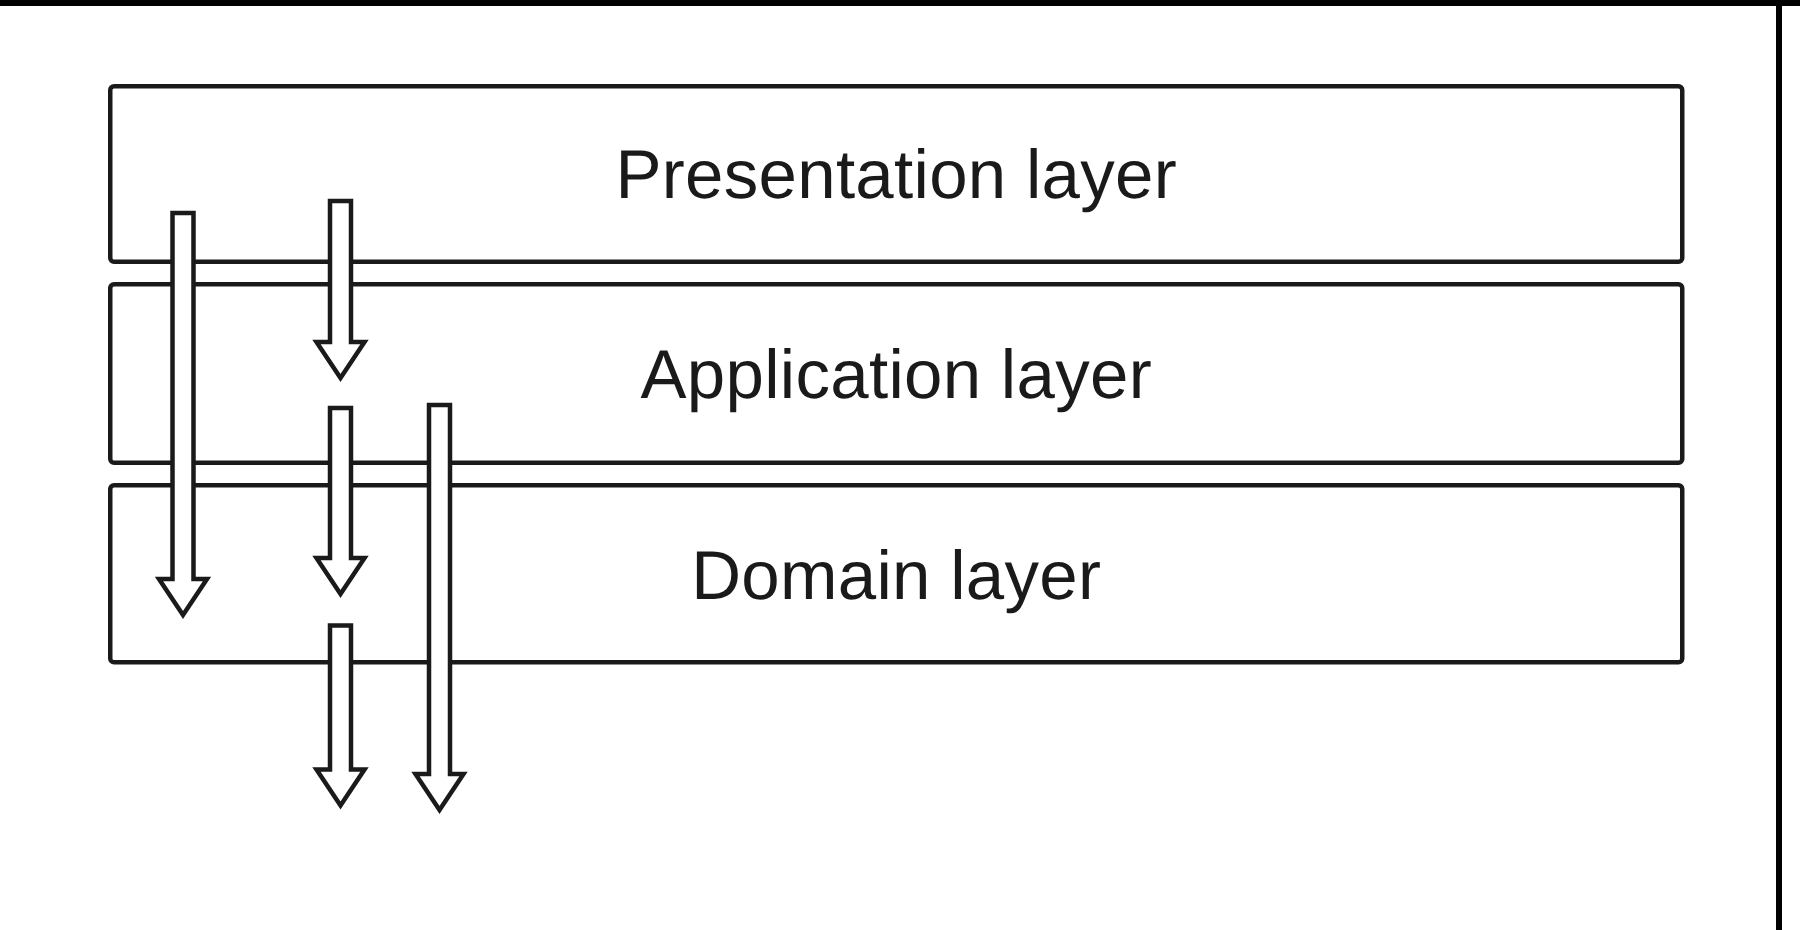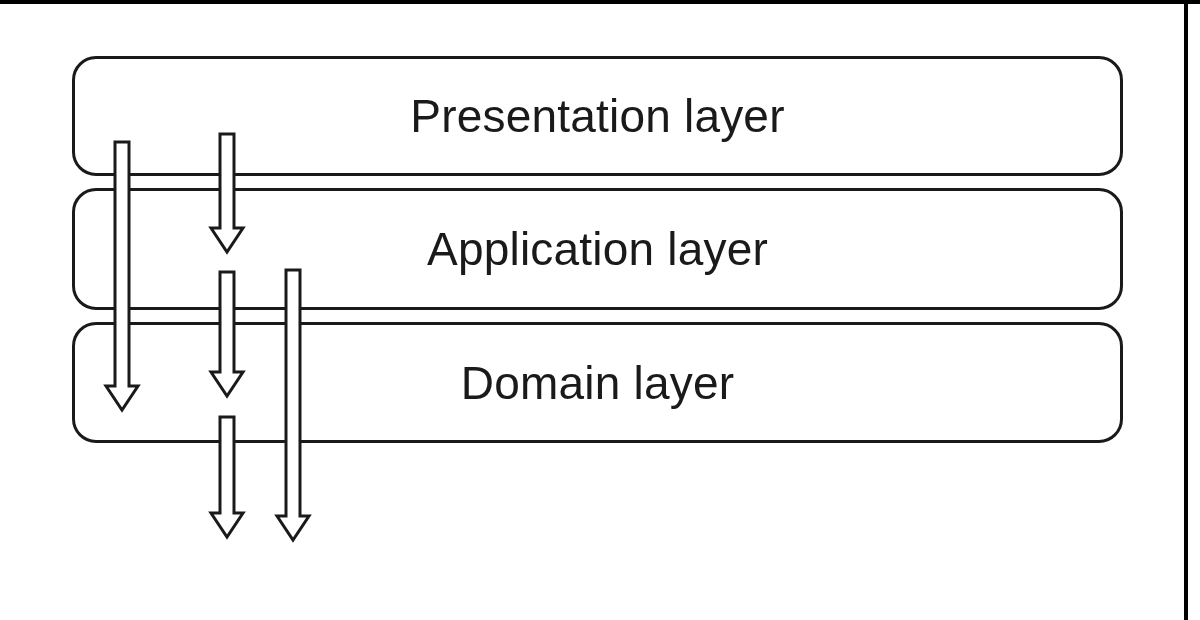--- a/index.html
+++ b/index.html
@@ -33,21 +33,21 @@
     background: #000000;
   }
 
   
   .layer-box {
     position: absolute;
     left: 72px;
     width: 1051px;
     box-sizing: border-box;
     border: 3px solid #1a1a1a;
-    border-radius: 24px;
+    border-radius: 4px;
     background: #ffffff;
     display: flex;
     align-items: center;
     justify-content: center;
   }
   .layer-label {
     font-size: 46px;
     font-weight: 400;
     color: #1a1a1a;
     letter-spacing: 0.2px;

